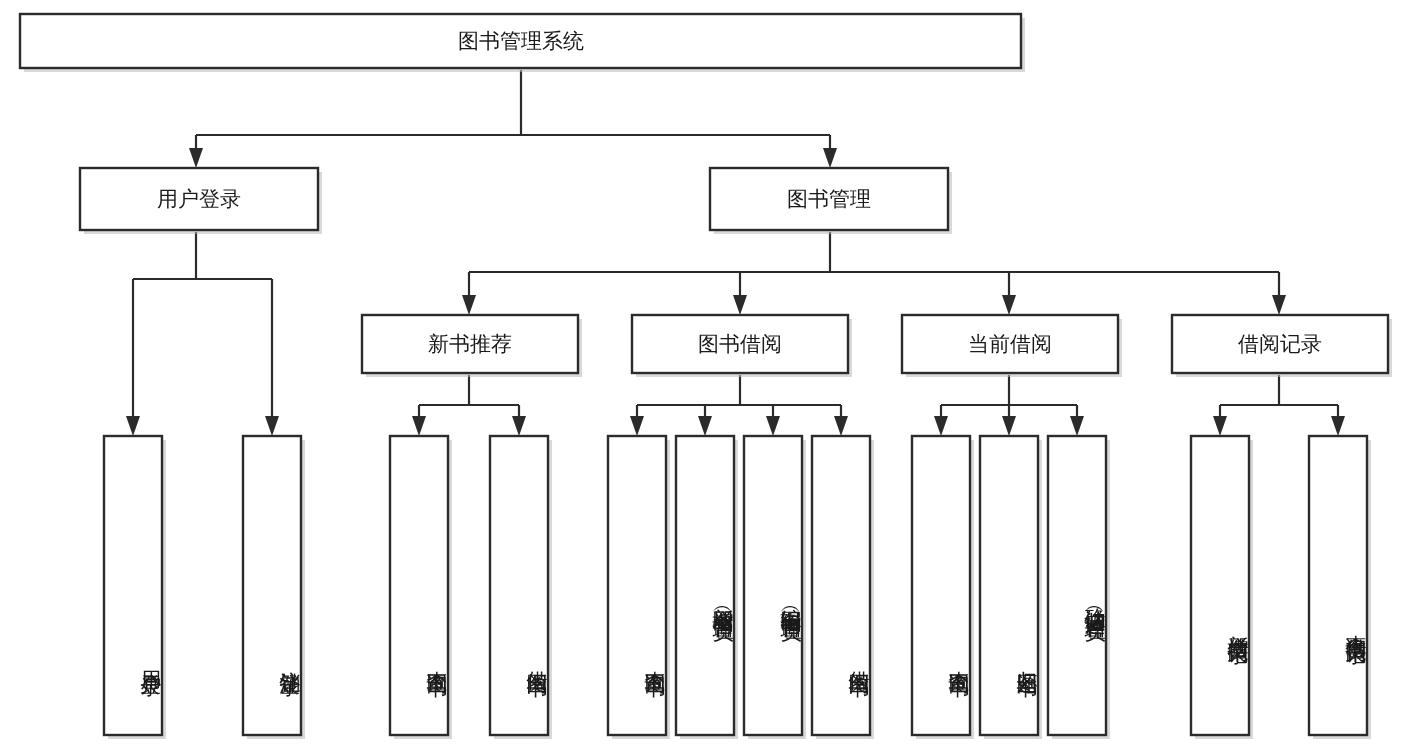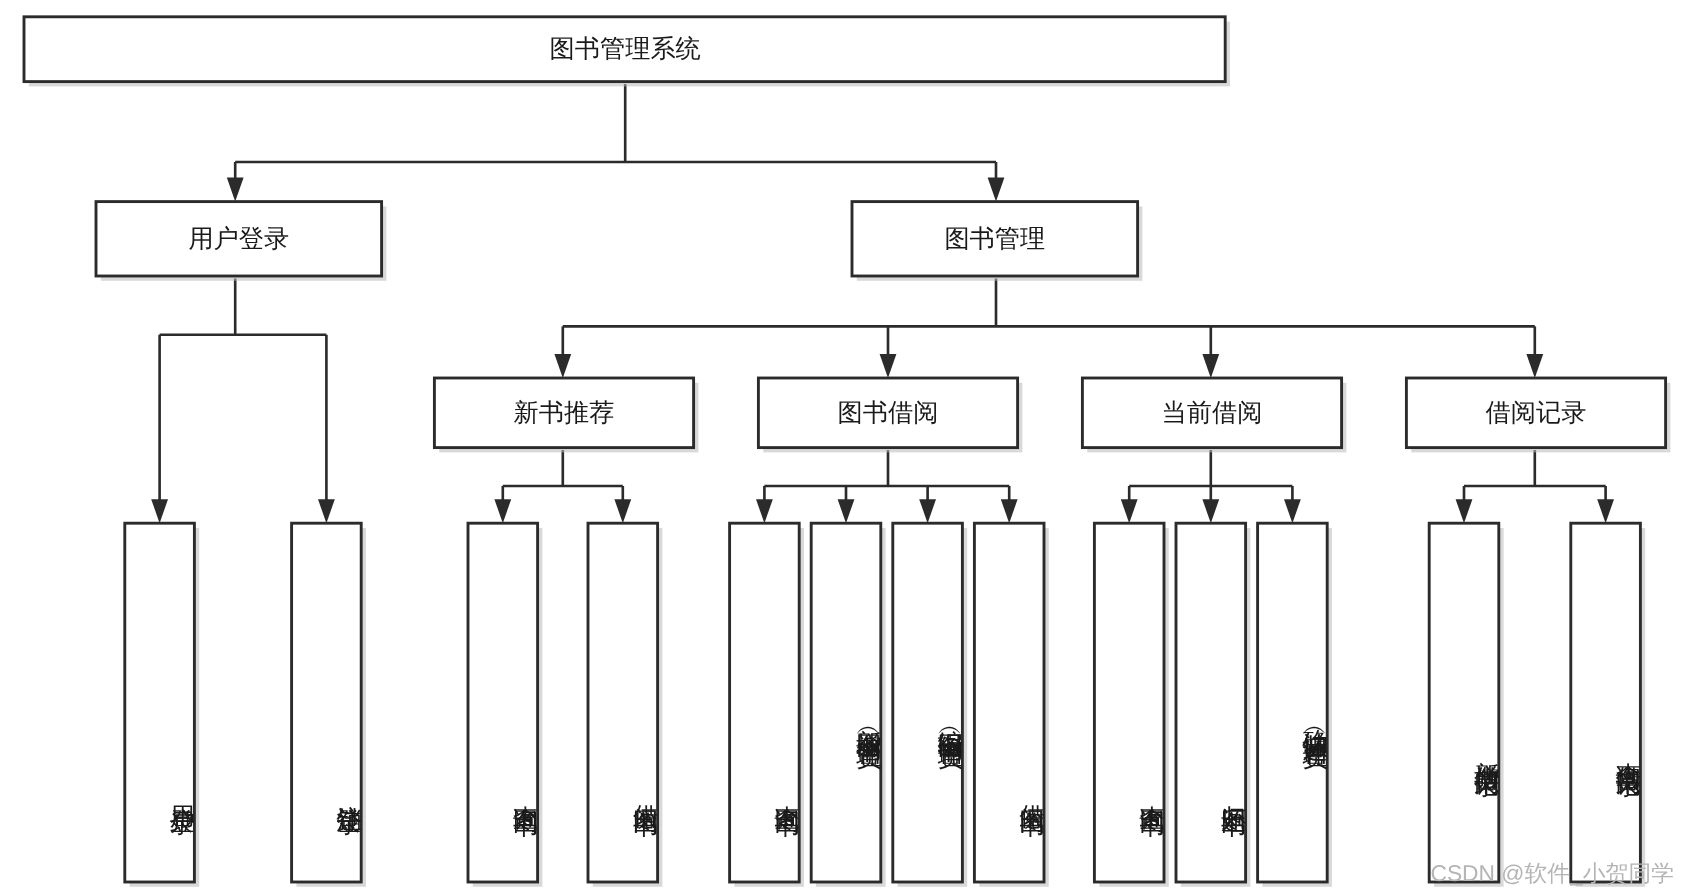--- a/index.html
+++ b/index.html
@@ -219,14 +219,13 @@
   <div class="node-label-v" style="left:744px; top:436px; width:58px; height:299px; padding-top:14px;">编辑图书（管理员）</div>
   <div class="node-label-v" style="left:812px; top:436px; width:58px; height:299px; padding-top:72px;">借阅图书</div>
 
   <div class="node-label-v" style="left:912px; top:436px; width:58px; height:299px; padding-top:72px;">查询图书</div>
   <div class="node-label-v" style="left:980px; top:436px; width:58px; height:299px; padding-top:72px;">归还图书</div>
   <div class="node-label-v" style="left:1048px; top:436px; width:58px; height:299px; padding-top:14px;">确认归还（管理员）</div>
 
   <div class="node-label-v" style="left:1191px; top:436px; width:58px; height:299px; padding-top:38px;">新增借阅记录</div>
   <div class="node-label-v" style="left:1309px; top:436px; width:58px; height:299px; padding-top:38px;">查询借阅记录</div>
 
-  <div class="watermark">CSDN @软件_小贺同学</div>
 </div>
 
 </body></html>

